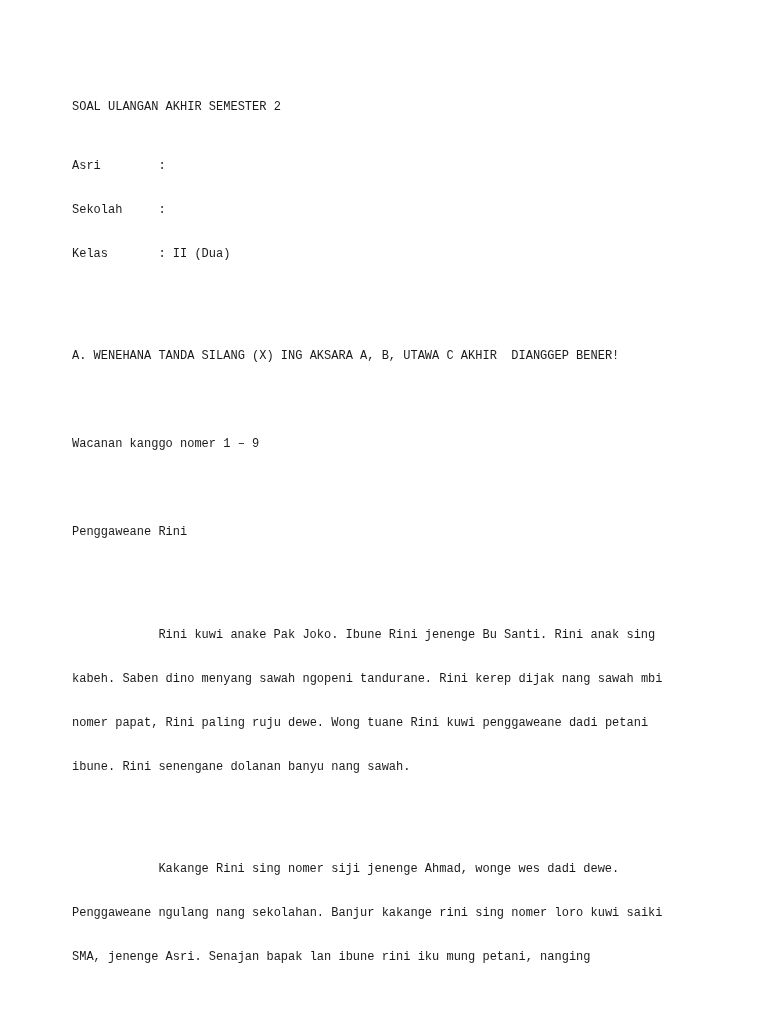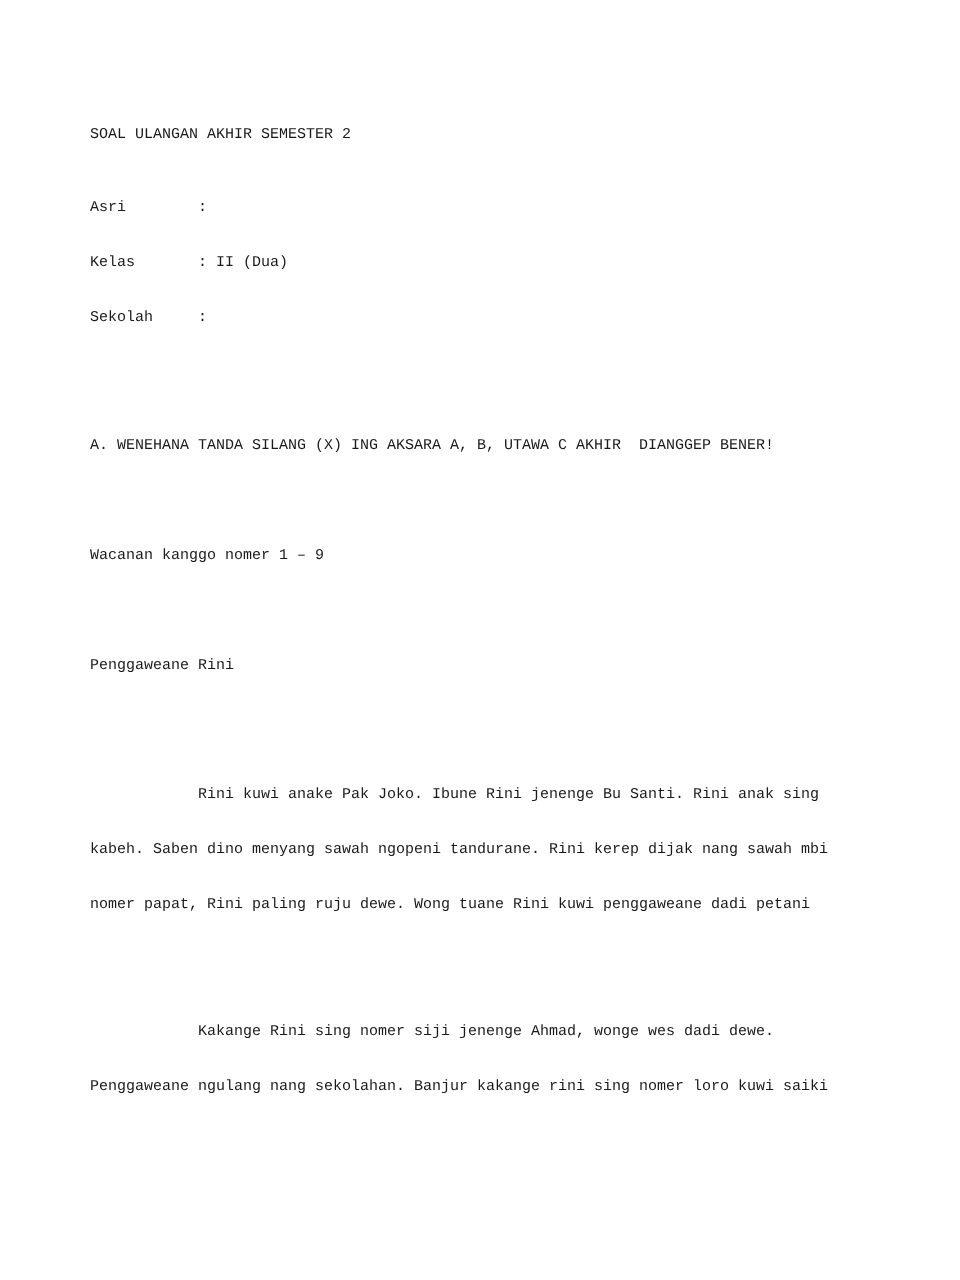--- a/index.html
+++ b/index.html
@@ -30,38 +30,40 @@
     .field-label { display: inline-block; width: 86.4px; }
     .indent { display: inline-block; width: 86.4px; }
   </style>
 </head>
 <body>
 
 <div class="page">
   <span class="line">SOAL ULANGAN AKHIR SEMESTER 2</span>
 
   <span class="field-row"><span class="field-label">Asri</span><span>:</span></span>
+  <span class="field-row"><span class="field-label">Sekolah</span><span>:</span></span>
   <span class="field-row"><span class="field-label">Kelas</span><span>: II (Dua)</span></span>
-  <span class="field-row"><span class="field-label">Sekolah</span><span>:</span></span>
 
   <span class="blank"></span>
   <span class="line">A. WENEHANA TANDA SILANG (X) ING AKSARA A, B, UTAWA C AKHIR  DIANGGEP BENER!</span>
   <span class="blank"></span>
   <span class="line">Wacanan kanggo nomer 1 – 9</span>
   <span class="blank"></span>
   <span class="line">Penggaweane Rini</span>
   <span class="blank"></span>
 
   <span class="line"><span class="indent"></span><span>Rini kuwi anake Pak Joko. Ibune Rini jenenge Bu Santi. Rini anak sing</span></span>
   <span class="line">kabeh. Saben dino menyang sawah ngopeni tandurane. Rini kerep dijak nang sawah mbi</span>
   <span class="line">nomer papat, Rini paling ruju dewe. Wong tuane Rini kuwi penggaweane dadi petani</span>
+  <span class="line">ibune. Rini senengane dolanan banyu nang sawah.</span>
   <span class="blank"></span>
 
   <span class="line"><span class="indent"></span><span>Kakange Rini sing nomer siji jenenge Ahmad, wonge wes dadi dewe.</span></span>
   <span class="line">Penggaweane ngulang nang sekolahan. Banjur kakange rini sing nomer loro kuwi saiki</span>
+  <span class="line">SMA, jenenge Asri. Senajan bapak lan ibune rini iku mung petani, nanging</span>
   
   
   
 
   
 
   
 
   
 

